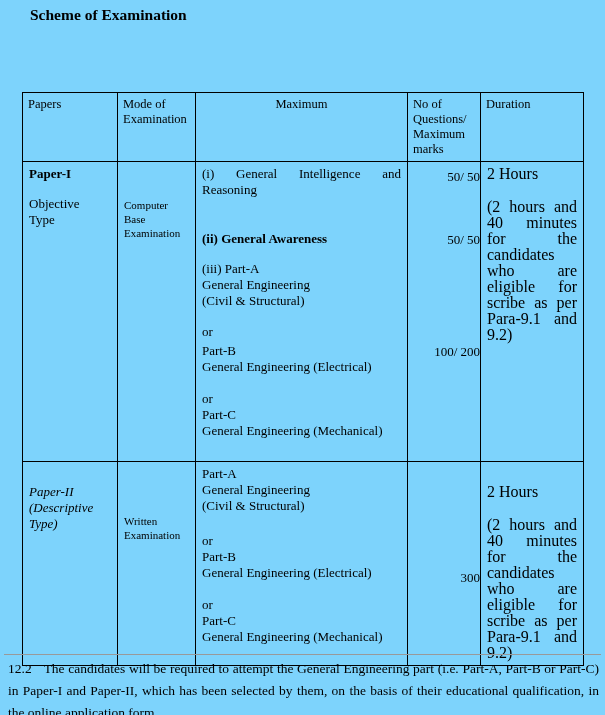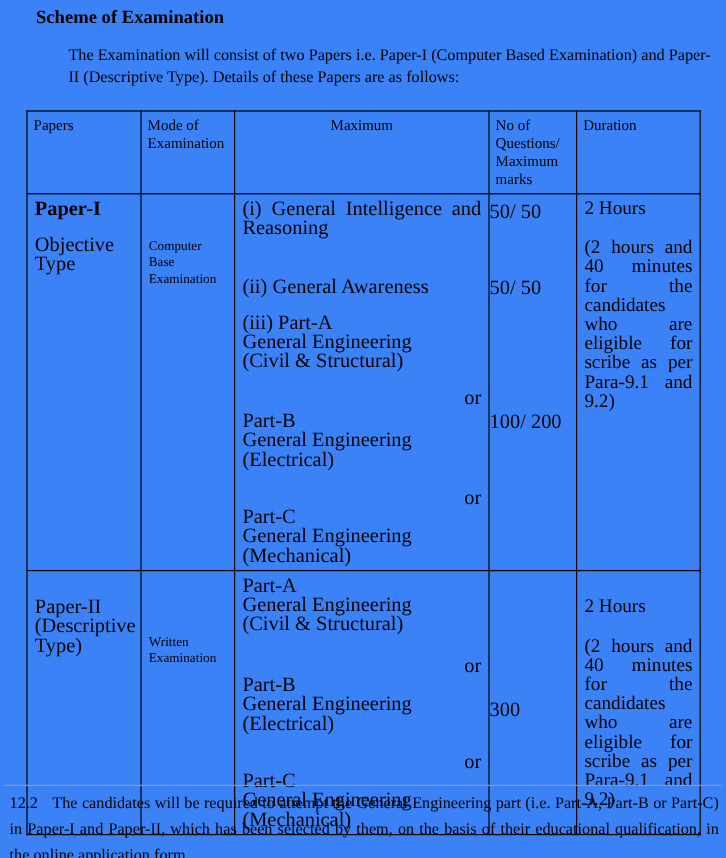--- a/index.html
+++ b/index.html
@@ -5,21 +5,21 @@
   * { margin: 0; padding: 0; box-sizing: border-box; }
   html, body { background: #ffffff; }
   body {
     width: 605px; height: 715px;
     font-family: "Liberation Serif", serif;
     color: #000;
   }
   .page {
     position: relative;
     width: 605px; height: 715px;
-    background: #3b82f6;
+    background: #7dd3fc;
     overflow: hidden;
   }
   .title {
     position: absolute; left: 30px; top: 6px;
     font-size: 15.5px; font-weight: bold;
   }
   .intro {
     position: absolute; left: 57px; top: 37px;
     width: 543px;
     font-size: 13.5px; line-height: 17.5px;
@@ -27,48 +27,48 @@
   table.scheme {
     position: absolute; left: 22px; top: 92px;
     width: 561px;
     border-collapse: collapse; table-layout: fixed;
   }
   .scheme th, .scheme td {
     border: 1px solid #000;
     vertical-align: top;
     text-align: left;
     font-weight: normal;
-    font-size: 17px; line-height: 16px;
+    font-size: 13px; line-height: 16px;
     padding: 4px 6px;
   }
   .scheme th { font-size: 12.5px; line-height: 15px; padding: 4px 5px; border-radius: 16px; }
   th.center { text-align: center; }
   tr.hdr  { height: 63px; }
   tr.row1 { height: 300px; }
   tr.row2 { height: 190px; }
 
   .paper-name { font-weight: bold; }
   .paper-type { margin-top: 14px; width: 62px; }
-  td.papers2 { padding-top: 22px; }
+  td.papers2 { padding-top: 22px; font-style: italic; }
 
   td.mode-cell { font-size: 11px; line-height: 14px; }
   td.mode1 { padding-top: 36px; }
   td.mode2 { padding-top: 52px; }
 
-  .subject-cell .or { text-align: right; }
+  .subject-cell .or { text-align: left; }
   .sb.justify { text-align: justify; }
   .mt3  { margin-top: 3px;  }
   .mt14 { margin-top: 14px; }
   .mt15 { margin-top: 15px; }
   .mt16 { margin-top: 16px; }
   .mt19 { margin-top: 19px; }
-  .mt33 { margin-top: 33px; }
+  .mt33 { margin-top: 33px; font-weight: bold; }
 
   td.marks-cell { position: relative; }
-  .mk { position: absolute; left: 0; right: 0; text-align: left; }
+  .mk { position: absolute; left: 0; right: 0; text-align: right; }
   .mk1 { top: 7px; }
   .mk2 { top: 70px; }
   .mk3 { top: 182px; }
   .mk4 { top: 108px; }
 
   td.dur-cell { font-size: 16px; }
   td.dur2 { padding-top: 22px; }
   .dur-note { margin-top: 17px; text-align: justify; line-height: 16px; }
 
   .divider {
@@ -83,21 +83,20 @@
   }
   .fnum { margin-right: 12px; }
 </style>
 </head>
 <body>
 
 <div class="page">
 
   <div class="title">Scheme of Examination</div>
 
-  <p class="intro">The Examination will consist of two Papers i.e. Paper-I (Computer Based Examination) and Paper-II (Descriptive Type). Details of these Papers are as follows:</p>
 
   <table class="scheme">
     <colgroup>
       <col style="width:95px">
       <col style="width:78px">
       <col style="width:212px">
       <col style="width:73px">
       <col style="width:103px">
     </colgroup>
 

